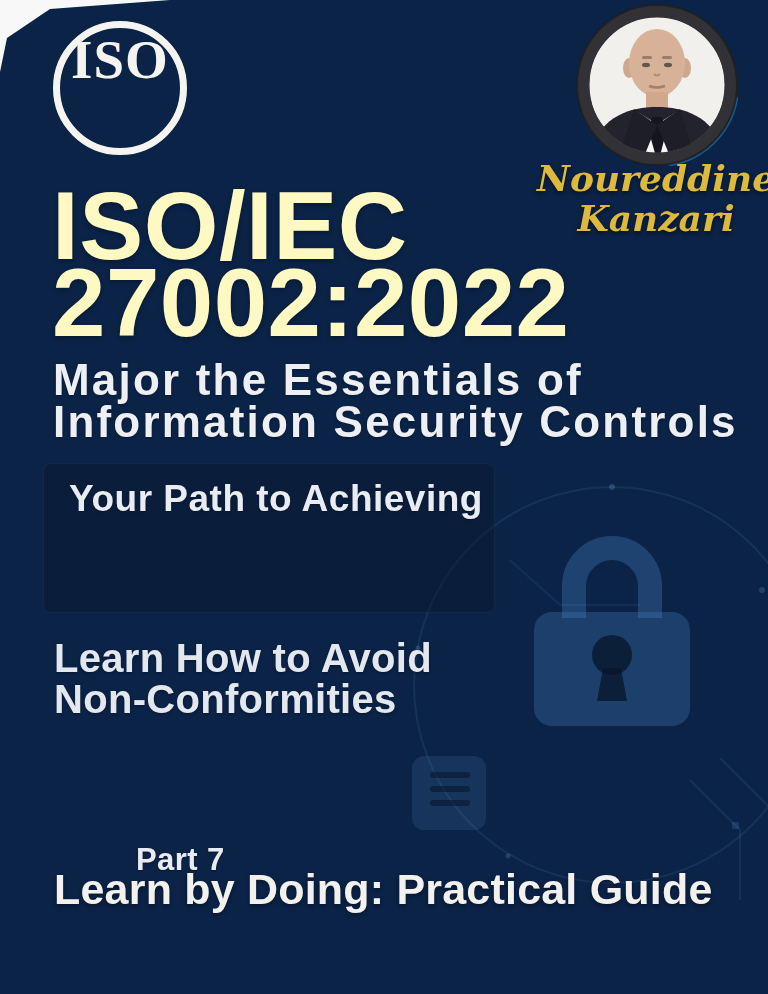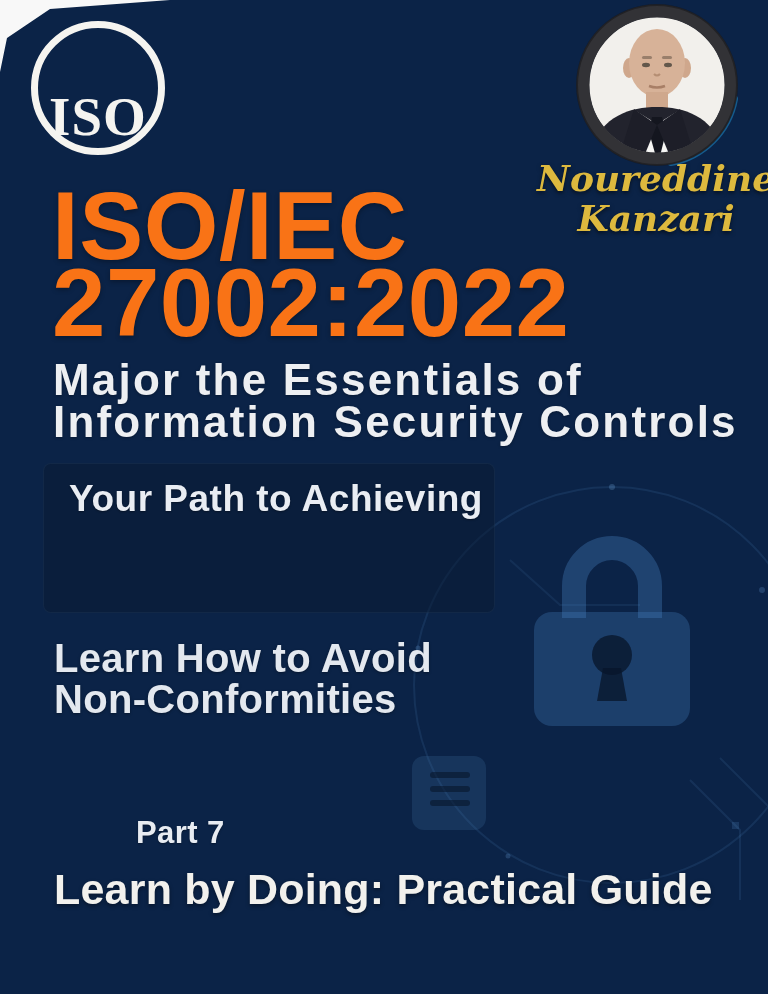--- a/index.html
+++ b/index.html
@@ -18,40 +18,40 @@
   
   .wedge{
     left:0;top:0;width:175px;height:74px;background:#f8f8f8;
     clip-path:polygon(0 0,170px 0,50px 9px,7px 38px,0 72px);
     z-index:5;
   }
   
   #watermarks{left:0;top:0;z-index:1;}
   
   .iso-logo{
-    left:31px;top:21px;width:134px;height:134px;border-radius:50%;
-    border:7px solid #f5f4f0;display:flex;align-items:flex-end;justify-content:center;
+    left:53px;top:21px;width:134px;height:134px;border-radius:50%;
+    border:7px solid #f5f4f0;display:flex;align-items:flex-start;justify-content:center;
     z-index:4;box-sizing:border-box;
   }
   .iso-logo span{
     font-family:"Liberation Serif",serif;font-weight:bold;font-size:55px;
     color:#f5f4f0;letter-spacing:1px;
   }
   
   .photo-wrap{left:576px;top:4px;width:162px;height:162px;z-index:4;}
   
   .author-name{
     left:536px;top:158px;width:240px;text-align:center;z-index:3;
     font-family:"DejaVu Serif",serif;font-style:italic;font-weight:bold;
     font-size:36px;line-height:40px;color:#ddb93e;
     text-shadow:0 2px 4px rgba(0,0,0,0.55);
   }
   
   .title{
-    left:52px;top:187px;z-index:3;color:#f97316;
+    left:52px;top:187px;z-index:3;color:#fef9c3;
     font-size:96px;line-height:77px;font-weight:bold;letter-spacing:0.5px;
     text-shadow:0 2px 5px rgba(0,0,0,0.30);
   }
   
   .subtitle{
     left:53px;top:359px;z-index:3;color:#edeff2;
     font-size:44px;line-height:42px;font-weight:bold;letter-spacing:2.2px;
     text-shadow:0 1px 3px rgba(0,0,0,0.30);
   }
   
@@ -65,21 +65,21 @@
     text-shadow:0 1px 2px rgba(0,0,0,0.35);
   }
   
   .benefit{
     left:54px;top:638px;z-index:3;color:#e3e8ef;
     font-size:40px;line-height:41px;font-weight:bold;letter-spacing:0.3px;
     text-shadow:0 1px 3px rgba(0,0,0,0.35);
   }
   
   .part{
-    left:136px;top:815px;z-index:3;color:#e8ecf2;
+    left:136px;top:842px;z-index:3;color:#e8ecf2;
     font-size:31px;font-weight:bold;letter-spacing:0.4px;
     text-shadow:0 1px 2px rgba(0,0,0,0.35);
   }
   
   .footer{
     left:54px;top:866px;z-index:3;color:#f2f1ed;
     font-size:43px;line-height:46px;font-weight:bold;letter-spacing:0.2px;
     text-shadow:0 2px 4px rgba(0,0,0,0.40);
   }
 </style>

